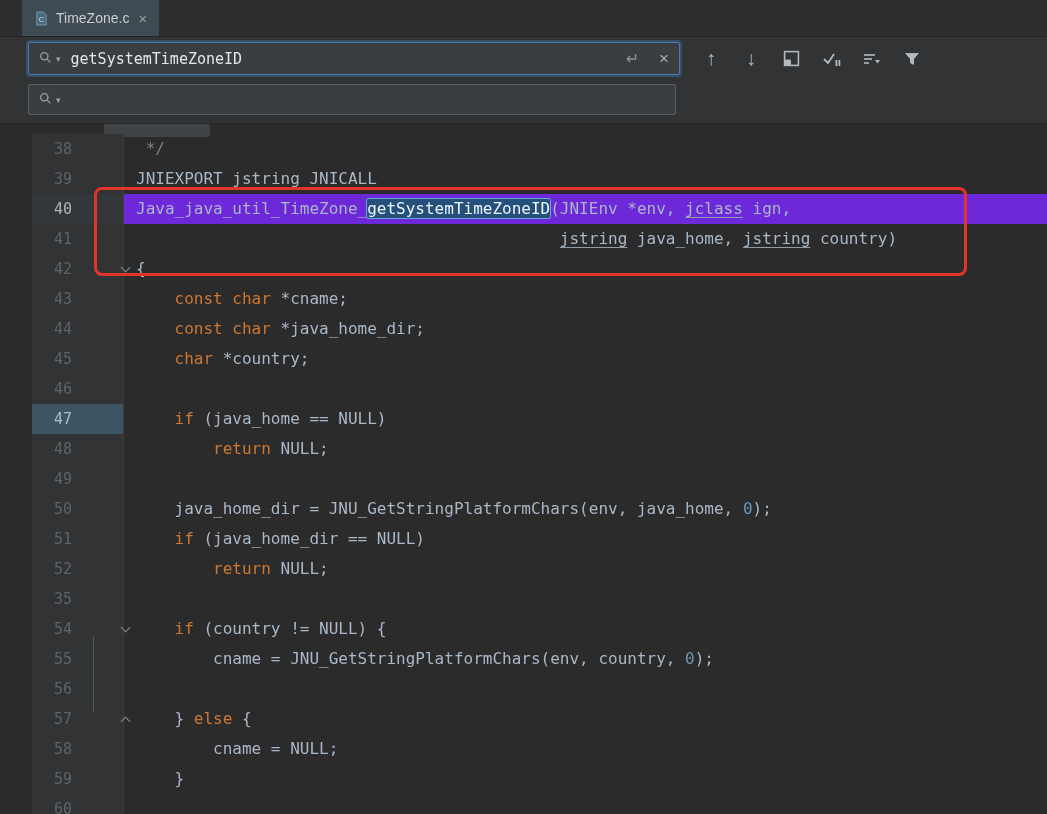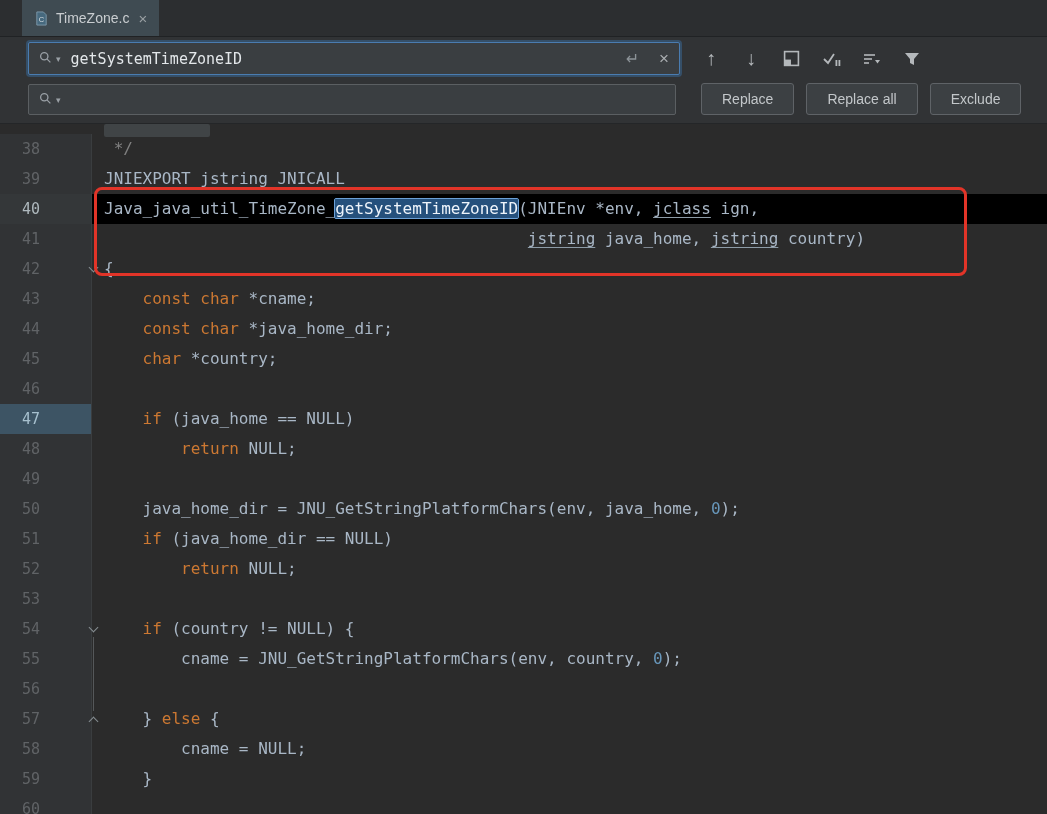--- a/index.html
+++ b/index.html
@@ -30,30 +30,30 @@
   .tbtn{display:inline-flex;align-items:center;justify-content:center;color:#b4b8bb;
         font-size:20px;font-weight:bold;cursor:pointer;min-width:18px;}
   .fbuttons{position:absolute;left:701px;top:46px;display:flex;gap:12px;}
   .btn{height:32px;display:inline-flex;align-items:center;padding:0 20px;background:#3c4043;
        border:1px solid #5f6367;border-radius:3px;color:#c3c7ca;font-size:14px;cursor:pointer;white-space:nowrap;}
 
   
   .editor{position:relative;height:692px;background:#2b2b2b;overflow:hidden;
           font-family:"DejaVu Sans Mono",monospace;}
   .lines{position:absolute;left:0;top:10px;width:100%;}
-  .crow{display:flex;height:30px;line-height:30px;}
+  .crow{display:flex;height:30px;line-height:30px;margin-left:32px;}
   .gut{position:relative;flex:none;width:92px;background:#313335;border-right:1px solid #3a3d3f;box-sizing:border-box;}
   .ln{display:block;width:40px;text-align:right;color:#606366;font-size:15px;}
   .fold{position:absolute;left:84px;top:0;width:18px;height:30px;}
   .fold-start::after,.fold-end::after{content:"";display:block;width:6px;height:6px;margin:0 auto;
         border-right:1.6px solid #868e92;border-bottom:1.6px solid #868e92;}
   .fold-start::after{transform:rotate(45deg);margin-top:10px;}
   .fold-end::after{transform:rotate(-135deg);margin-top:14px;}
   .ct{flex:1;white-space:pre;padding-left:12px;font-size:16px;color:#a9b7c6;}
-  .crow.caret .ct{background:#000000;}
+  .crow.caret .ct{background:#6d28d9;}
   .crow.caret .gut{background:#343739;}
   .crow.caret .ln{color:#aeb8bd;}
   .gut.ghl{background:#3d5464;}
   .gut.ghl .ln{color:#a7c0ce;}
   .seg-p{color:#a9b7c6;}
   .seg-k{color:#cc7832;}
   .seg-cm{color:#808080;}
   .seg-num{color:#6897bb;}
   .seg-u{color:#a9b7c6;text-decoration:underline;text-decoration-color:#8d9ca8;text-underline-offset:3px;}
   .seg-m{color:#eef4fb;background:#25507c;outline:1px solid #6ba0d6;border-radius:1px;}
@@ -130,25 +130,20 @@
       <span>
         <svg width="13" height="13" viewBox="0 0 16 16">
           <circle cx="6.5" cy="6.5" r="4.5" fill="none" stroke="#9aa0a6" stroke-width="1.6"></circle>
           <line x1="10" y1="10" x2="14" y2="14" stroke="#9aa0a6" stroke-width="1.6"></line>
         </svg>
       </span>
       <span class="mini-caret">▾</span>
       <span class="query"></span>
     </div>
 
-    <div class="fbuttons">
-      <button class="btn">Replace</button>
-      <button class="btn">Replace all</button>
-      <button class="btn">Exclude</button>
-    </div>
   </div>
 
   <div class="editor">
     <div class="clipped-line"></div>
     <div class="lines">
         <div class="crow">
           <div class="gut">
             <span class="ln">38</span>
           </div>
           <div class="ct"><span class="seg-cm"> */</span></div>
@@ -233,21 +228,21 @@
           <div class="ct"><span class="seg-p">    </span><span class="seg-k">if</span><span class="seg-p"> (java_home_dir == NULL)</span></div>
         </div>
         <div class="crow">
           <div class="gut">
             <span class="ln">52</span>
           </div>
           <div class="ct"><span class="seg-p">        </span><span class="seg-k">return</span><span class="seg-p"> NULL;</span></div>
         </div>
         <div class="crow">
           <div class="gut">
-            <span class="ln">53</span>
+            <span class="ln">35</span>
           </div>
           <div class="ct"></div>
         </div>
         <div class="crow">
           <div class="gut">
             <span class="ln">54</span>
             <span class="fold fold-start"></span>
           </div>
           <div class="ct"><span class="seg-p">    </span><span class="seg-k">if</span><span class="seg-p"> (country != NULL) {</span></div>
         </div>

